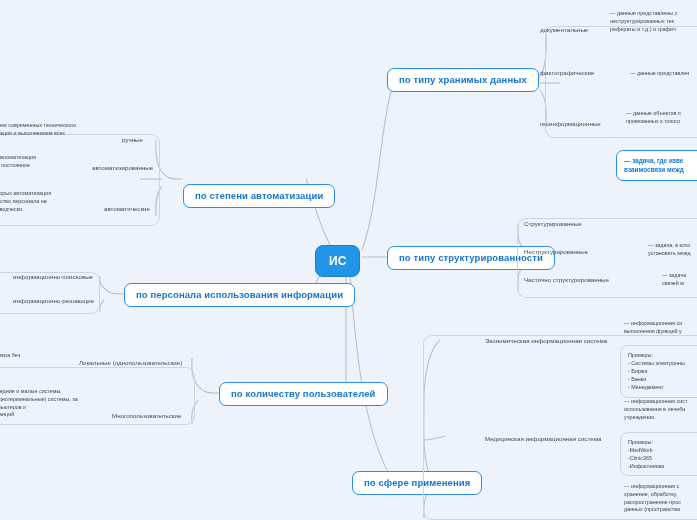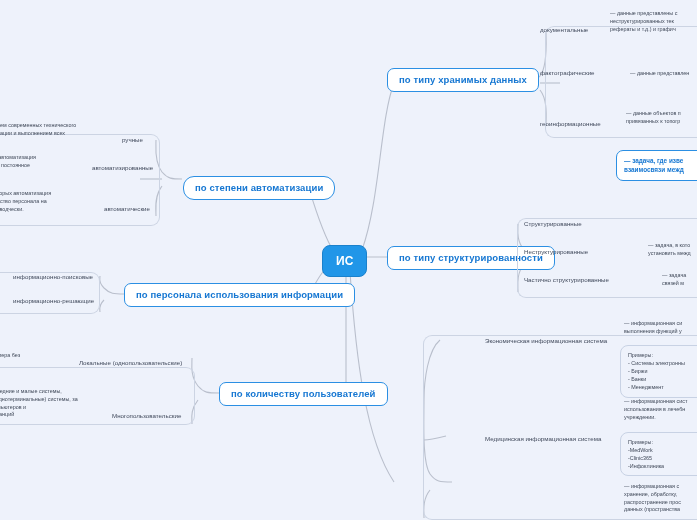--- a/index.html
+++ b/index.html
@@ -132,39 +132,39 @@
     <path d="M198,386 C 190,376 192,364 192,358"></path>
     <path d="M198,400 C 190,410 192,418 192,424"></path>
 
     <path d="M452,482 C 440,482 436,482 430,474"></path>
     <path d="M430,474 C 422,462 424,420 424,400"></path>
     <path d="M424,400 C 424,380 428,350 440,340"></path>
     <path d="M430,490 C 422,500 424,512 424,518"></path>
     <path d="M424,440 C 430,440 438,438 446,436"></path>
   </svg>
 
-  <div class="node root" style="left:322px; top:245px;">ИС</div>
+  <div class="node root" style="left:315px; top:245px;">ИС</div>
 
   <div class="node pill" style="left:387px; top:68px;">по типу хранимых данных</div>
 
   <div class="grp no-r" style="left:545px; top:26px; width:152px; height:112px;"></div>
 
   <div class="node leaf-label" style="left:540px; top:26px;">документальные</div>
   <div class="node desc" style="left:610px; top:10px; width:100px;">— данные представлены с
 неструктурированных тек
 рефераты и т.д.) и графич</div>
 
   <div class="node leaf-label" style="left:540px; top:69px;">фактографические</div>
   <div class="node desc" style="left:630px; top:70px; width:90px;">— данные представлен</div>
 
   <div class="node leaf-label" style="left:540px; top:120px;">геоинформационные</div>
   <div class="node desc" style="left:626px; top:110px; width:95px;">— данные объектов п
 привязанных к топогр</div>
 
-  <div class="node pill" style="left:183px; top:176px;border-radius:11px;">по степени автоматизации</div>
+  <div class="node pill" style="left:183px; top:184px;">по степени автоматизации</div>
 
   <div class="grp no-l" style="left:-60px; top:134px; width:220px; height:92px;"></div>
 
   <div class="node leaf-label" style="left:122px; top:136px;">ручные</div>
   <div class="node desc" style="left:-6px; top:122px; width:110px;">нием современных технического
 орации и выполнением всех</div>
 
   <div class="node leaf-label" style="left:92px; top:164px;">автоматизированные</div>
   <div class="node desc" style="left:-6px; top:154px; width:105px;">х автоматизация
 ся постоянное</div>
@@ -205,20 +205,21 @@
 
   <div class="node leaf-label" style="left:79px; top:359px;">Локальные (однопользовательские)</div>
   <div class="node desc" style="left:-4px; top:352px; width:80px;">атера без</div>
 
   <div class="node leaf-label" style="left:112px; top:412px;">Многопользовательские</div>
   <div class="node desc" style="left:-6px; top:388px; width:105px;">средние и малые системы,
 (однотерминальные) системы, за
 мпьютеров и
 станций</div>
 
+  <div class="node pill" style="left:352px; top:471px;">по сфере применения</div>
 
   <div class="grp no-r" style="left:423px; top:335px; width:274px; height:185px;"></div>
 
   <div class="node leaf-label" style="left:485px; top:337px;">Экономическая информационная система</div>
   <div class="node desc" style="left:624px; top:320px; width:85px;">— информационная си
 выполнения функций у</div>
   <div class="node desc-box" style="left:620px; top:345px; width:92px;">Примеры:
 - Системы электронны
 - Биржи
 - Банки

